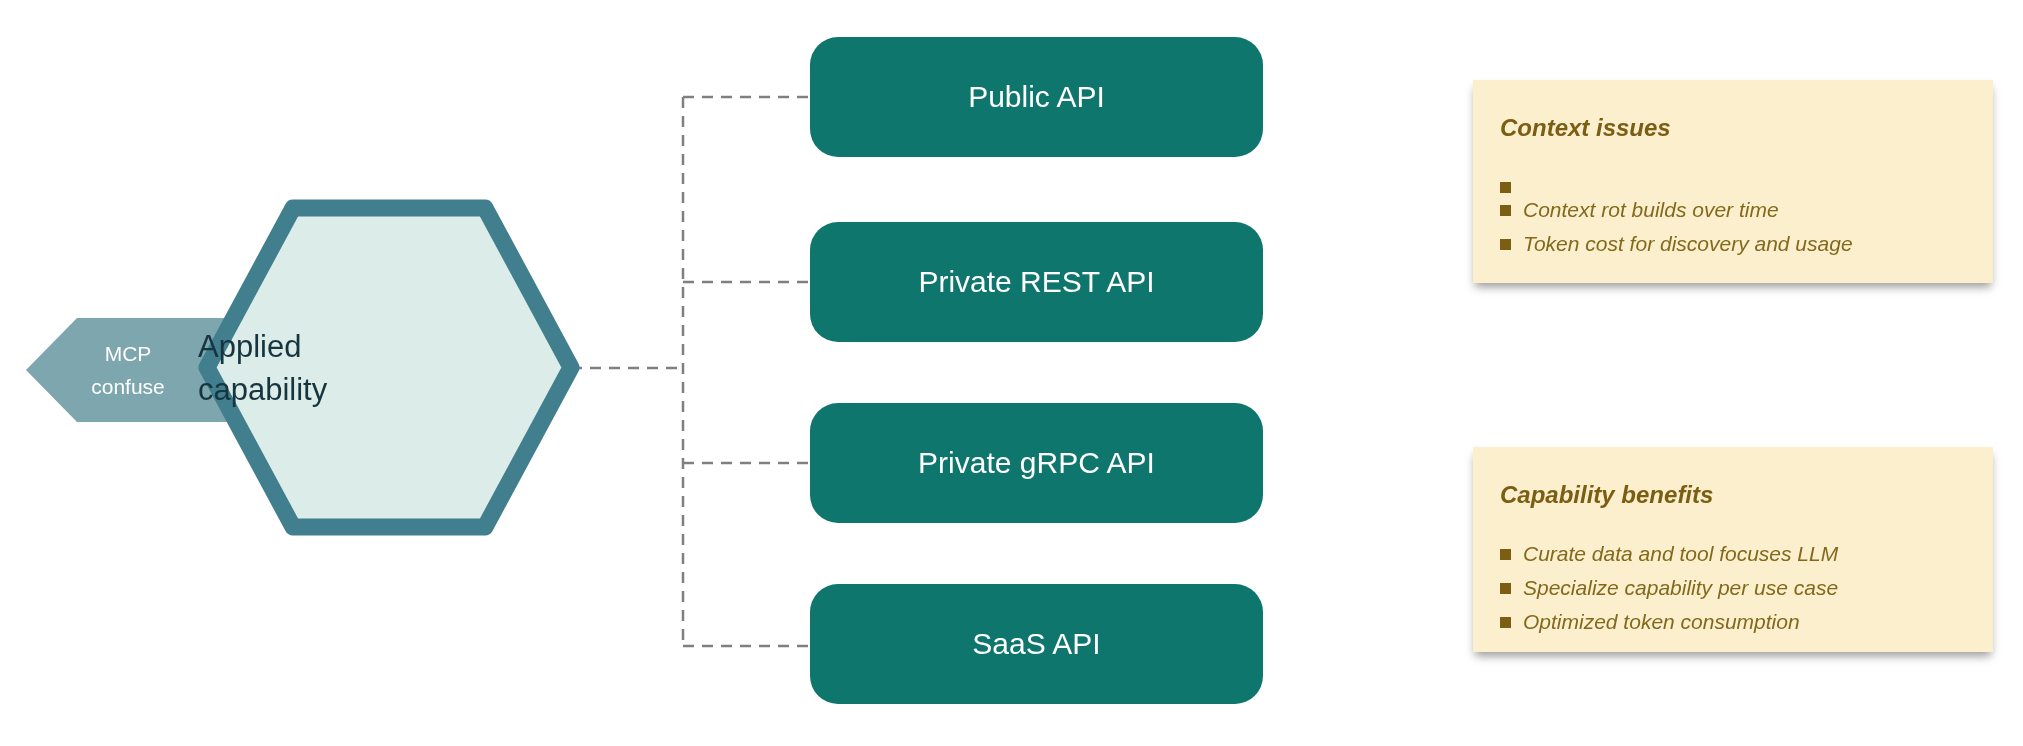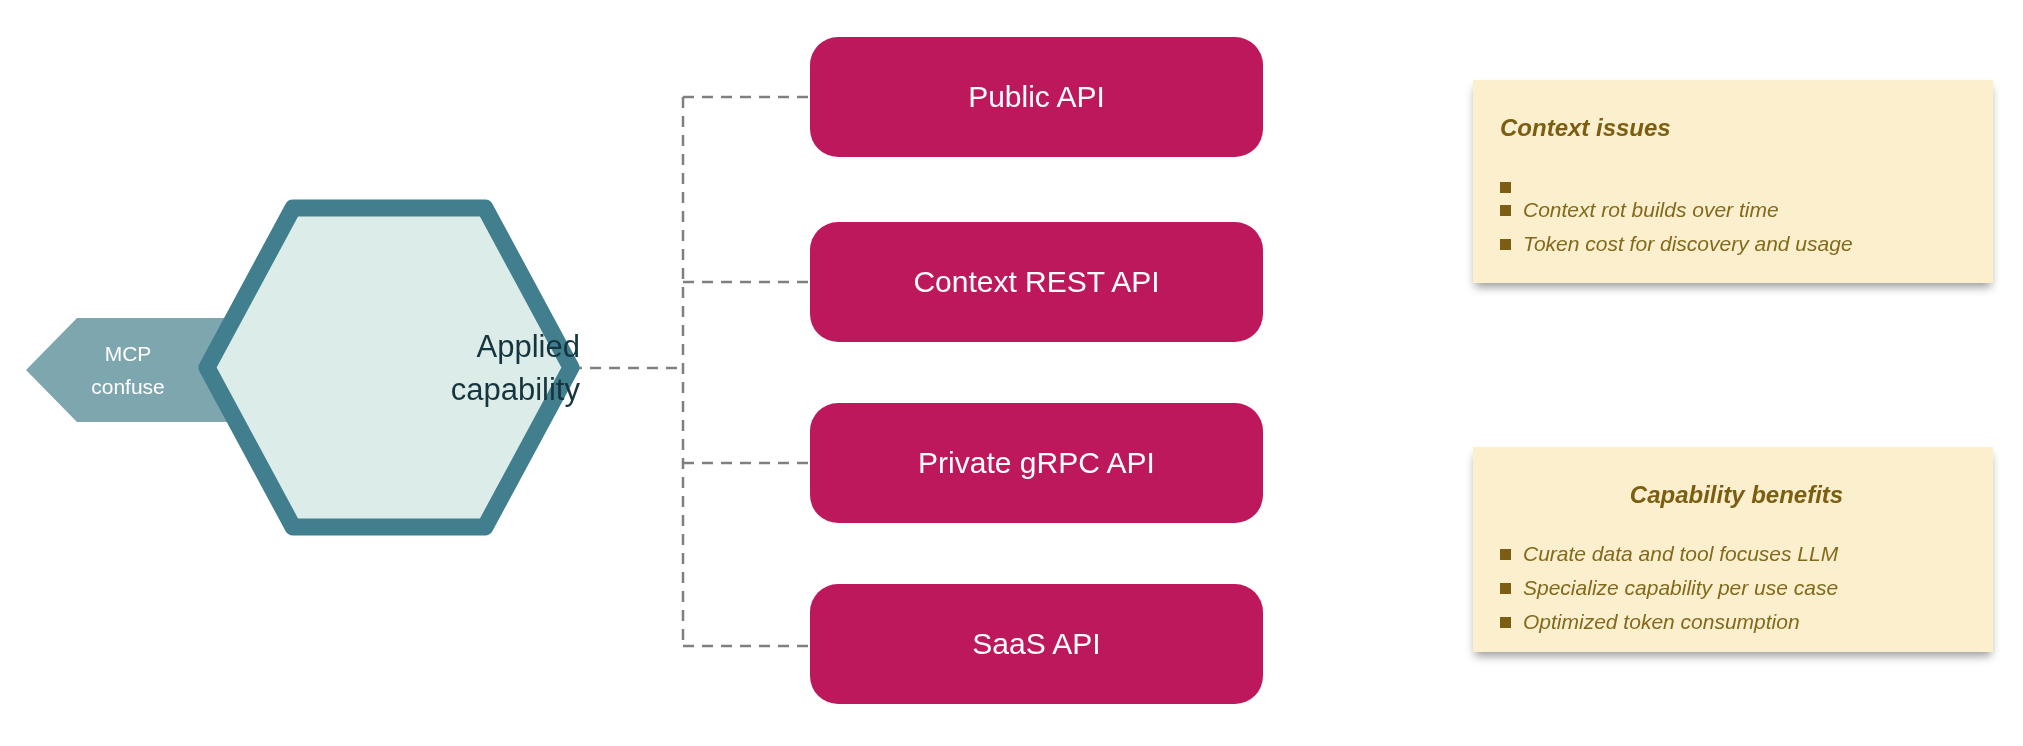--- a/index.html
+++ b/index.html
@@ -67,37 +67,37 @@
     width: 100%;
     height: 100%;
   }
   .hex-label {
     position: absolute;
     left: 0; top: 0;
     width: 100%;
     height: 100%;
     display: flex;
     flex-direction: column;
-    align-items: flex-end;
+    align-items: flex-start;
     justify-content: center;
   }
   .hex-label span {
     color: #16353f;
     font-size: 31px;
     line-height: 43px;
     text-align: center;
     display: block;
   }
   
   .api-node {
     position: absolute;
     left: 810px;
     width: 453px;
     height: 120px;
-    background: #be185d;
+    background: #0f766e;
     border-radius: 28px;
     display: flex;
     align-items: center;
     justify-content: center;
   }
   .api-node span {
     color: #ffffff;
     font-size: 30px;
     text-align: center;
   }
@@ -110,21 +110,21 @@
     position: absolute;
     left: 1473px;
     width: 520px;
     background: #fbefce;
     box-sizing: border-box;
     padding: 34px 20px 18px 27px;
     box-shadow: 0 6px 9px -2px rgba(0,0,0,0.40);
     font-style: italic;
   }
   .note.note0 { top: 80px;  height: 203px; }
-  .note.note1 { top: 447px; height: 205px; text-align: center; }
+  .note.note1 { top: 447px; height: 205px; }
   .note-title {
     color: #7c5e12;
     font-size: 24px;
     font-weight: bold;
     line-height: 28px;
     margin-bottom: 28px;
   }
   .note ul {
     list-style: none;
     margin: 0;
@@ -171,21 +171,21 @@
     <div class="hex-label">
       <span>Applied</span>
       <span>capability</span>
     </div>
   </div>
 
   <div class="api-node n0">
     <span>Public API</span>
   </div>
   <div class="api-node n1">
-    <span>Context REST API</span>
+    <span>Private REST API</span>
   </div>
   <div class="api-node n2">
     <span>Private gRPC API</span>
   </div>
   <div class="api-node n3">
     <span>SaaS API</span>
   </div>
 
   <div class="note note0">
     <div class="note-title">Context issues</div>

